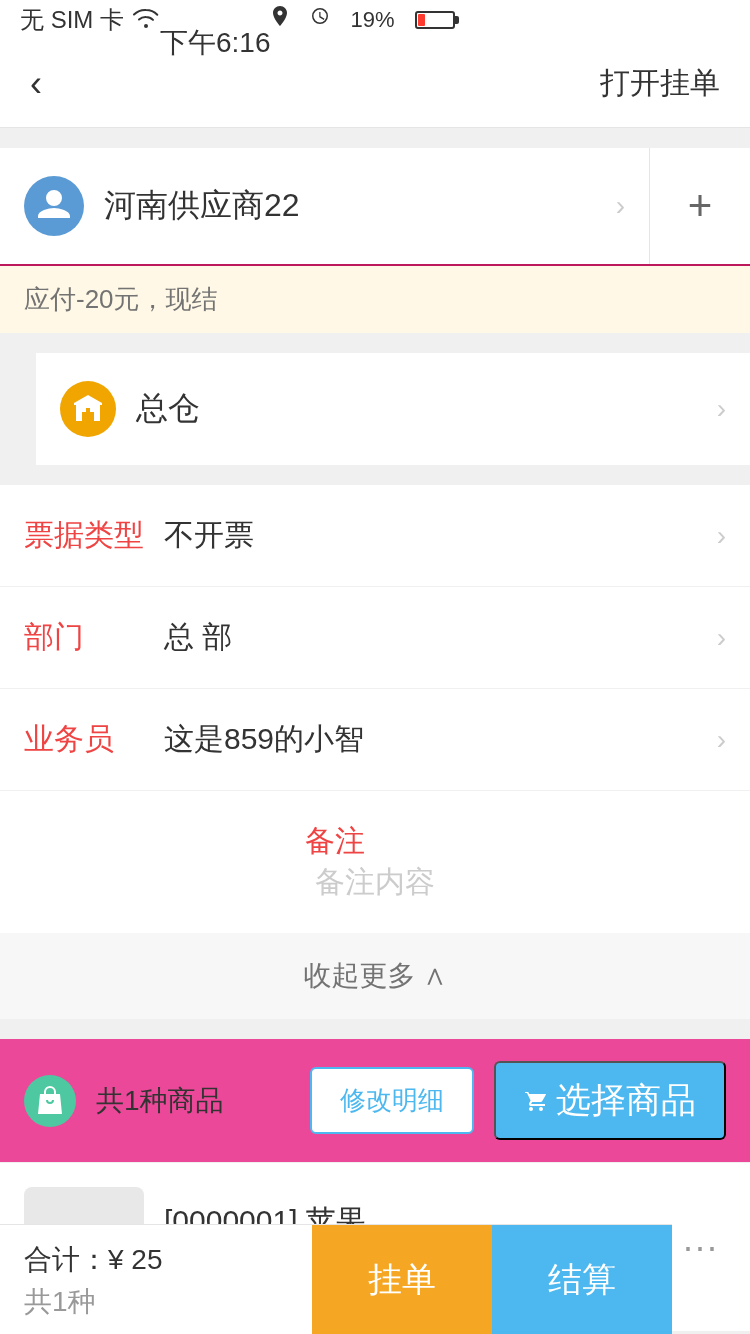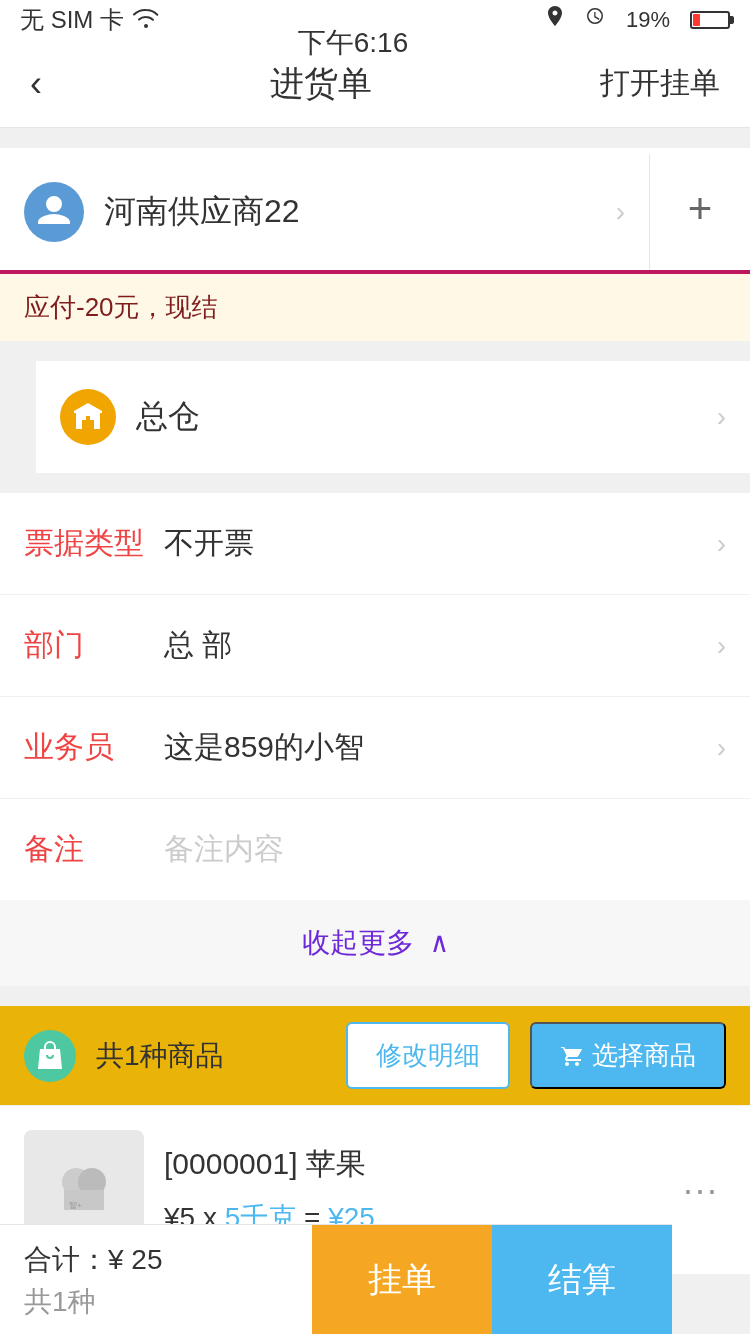--- a/index.html
+++ b/index.html
@@ -12,21 +12,20 @@
       font-size: 28px;
       color: #333;
     }
 
     
     .status-bar {
       height: 40px;
       background: #fff;
       display: flex;
       align-items: center;
-      justify-content: space-between;
       padding: 0 20px;
       font-size: 24px;
       color: #333;
     }
     .status-left { display: flex; align-items: center; gap: 8px; }
     .status-center { font-size: 28px; font-weight: 500; margin-top: 45px; }
     .status-right { display: flex; align-items: center; gap: 20px; font-size: 22px; }
     .battery {
       width: 40px; height: 18px;
       border: 2px solid #333;
@@ -90,21 +89,20 @@
       display: flex;
       align-items: stretch;
     }
     .supplier-main {
       flex: 1;
       display: flex;
       align-items: center;
       padding: 28px 24px;
       border-right: 1px solid #e5e5e5;
       cursor: pointer;
-      margin-top: 6px;
     }
     .supplier-avatar {
       width: 60px;
       height: 60px;
       border-radius: 50%;
       background: #5b9bd5;
       display: flex;
       align-items: center;
       justify-content: center;
       margin-right: 20px;
@@ -127,22 +125,22 @@
       justify-content: center;
       cursor: pointer;
     }
     .plus-icon { font-size: 42px; color: #666; font-weight: 300; }
 
     
     .info-banner {
       background: #fff8e6;
       padding: 16px 24px;
       font-size: 26px;
-      color: #7f1d1d;
-      border-top: 4px solid #be185d;
+      color: #737373;
+      border-top: 2px solid #be185d;
     }
 
     
     .warehouse-section {
       background: #fff;
       display: flex;
       align-items: center;
       padding: 28px 24px;
       cursor: pointer;
       margin-left: 36px;
@@ -162,21 +160,21 @@
 
     
     .form-section { background: #fff; }
     .form-row {
       display: flex;
       align-items: center;
       padding: 30px 24px;
       border-bottom: 1px solid #f0f0f0;
       cursor: pointer;
     }
-    .form-row:last-child { border-bottom: none; }
+    .form-row:last-child { border-bottom: none; flex-direction: column; }
     .form-label {
       font-size: 30px;
       color: #ef4444;
       width: 140px;
       flex-shrink: 0;
     }
     .form-value {
       flex: 1;
       font-size: 30px;
       color: #333;
@@ -187,31 +185,30 @@
     .collapse-row {
       background: #f7f7f7;
       display: flex;
       align-items: center;
       justify-content: center;
       padding: 24px;
       cursor: pointer;
     }
     .collapse-text {
       font-size: 28px;
-      color: #6d28d9;
-      font-family: Liberation Mono, monospace;
+      color: #737373;
     }
 
     
     .products-header {
-      background: #eab308;
+      background: #ec4899;
       margin-top: 20px;
       display: flex;
       align-items: center;
-      padding: 16px 24px;
+      padding: 22px 24px;
       gap: 20px;
       border-bottom: 1px solid #f0f0f0;
     }
     .products-icon {
       width: 52px;
       height: 52px;
       border-radius: 50%;
       background: #4dc8a0;
       display: flex;
       align-items: center;
@@ -225,21 +222,21 @@
       background: #fff;
       color: #4db8ef;
       font-size: 26px;
       padding: 14px 28px;
       border-radius: 6px;
       cursor: pointer;
     }
     .btn-select {
       background: #4db8ef;
       color: #fff;
-      font-size: 26px;
+      font-size: 35px;
       padding: 14px 28px;
       border-radius: 6px;
       cursor: pointer;
       display: flex;
       align-items: center;
       gap: 8px;
     }
 
     
     .product-item {
@@ -345,21 +342,20 @@
     </span>
     <span>19%</span>
     <div class="battery">
       <div class="battery-fill"></div>
     </div>
   </div>
 </div>
 
 <div class="nav-bar">
   <span class="nav-back">‹</span>
-  <span class="nav-title">进货单</span>
   <span class="nav-action">打开挂单</span>
 </div>
 
 <div class="section-gap"></div>
 
 <div class="supplier-section">
   <div class="supplier-main">
     <div class="supplier-avatar">
       <svg viewBox="0 0 36 36">
           <path d="M18 18a8 8 0 1 0 0-16 8 8 0 0 0 0 16zm0 2c-5.33 0-16 2.67-16 8v2h32v-2c0-5.33-10.67-8-16-8z"></path>

